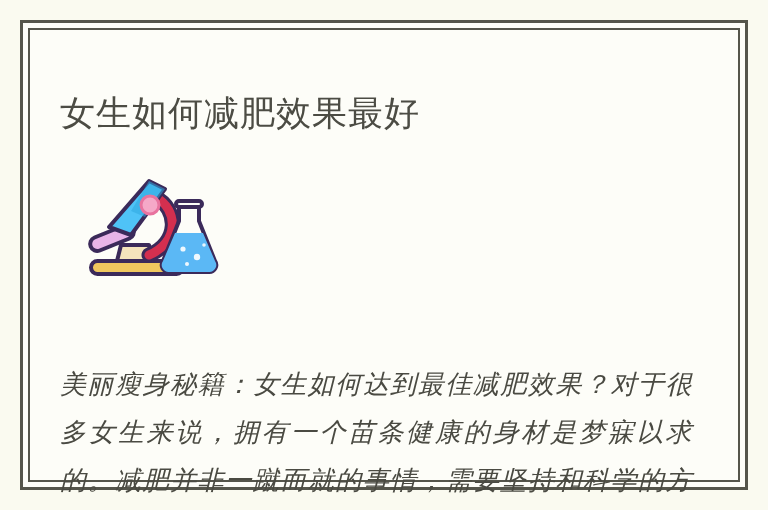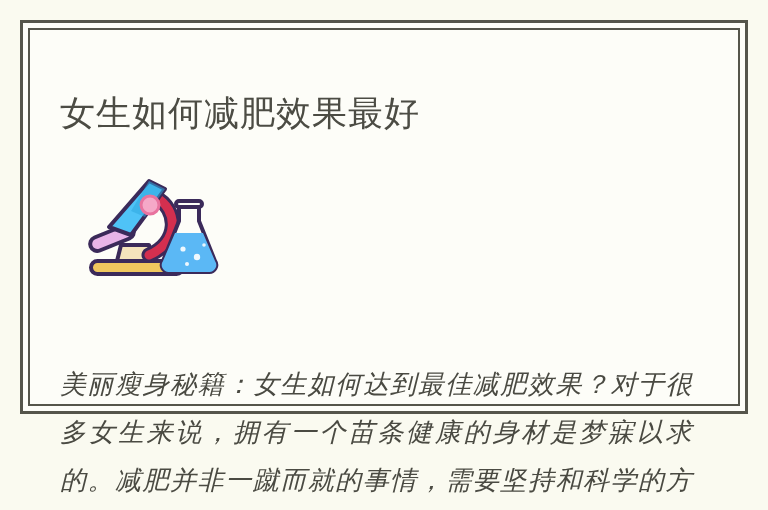--- a/index.html
+++ b/index.html
@@ -12,21 +12,21 @@
     background: #FAFAF0;
     font-family: "Liberation Sans", "DejaVu Sans", sans-serif;
     overflow: hidden;
   }
 
   .card {
     position: absolute;
     left: 20px;
     top: 20px;
     width: 728px;
-    height: 394px;
+    height: 470px;
     box-sizing: border-box;
     background: #FDFDF8;
     border: 3px solid #55554B;
   }
 
   .card-inner-rule {
     position: absolute;
     left: 5px;
     top: 5px;
     right: 5px;

